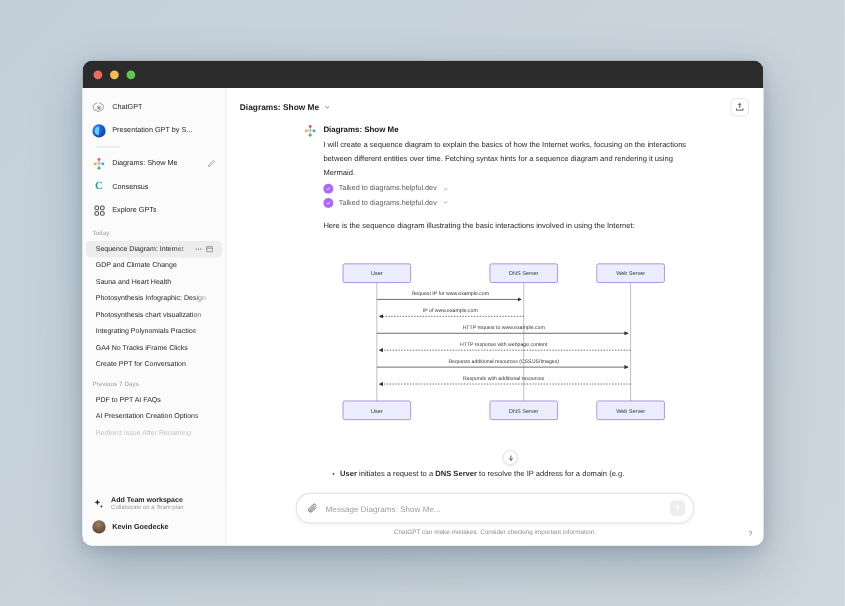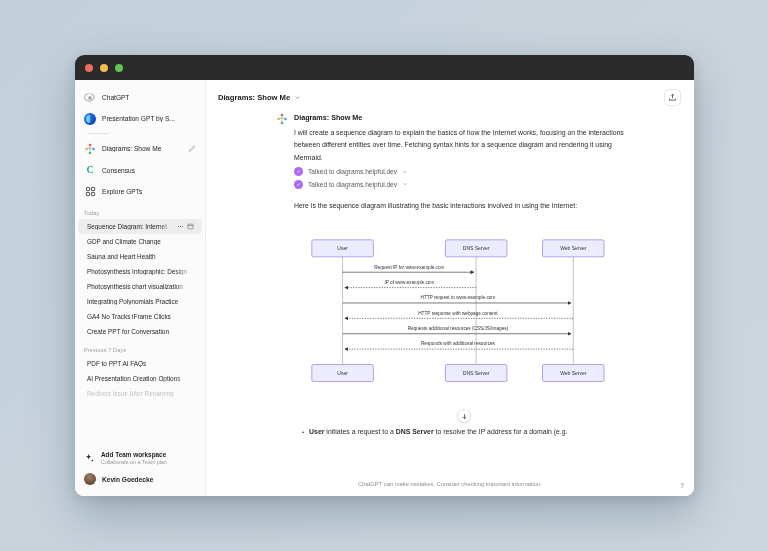--- a/index.html
+++ b/index.html
@@ -640,19 +640,35 @@
           </div>
         </div>
 
         <div class="bullet-line">
           <span class="bullet-dot">•</span>
           <span><b>User</b><span> initiates a request to a </span><b>DNS Server</b><span> to resolve the IP address for a domain (e.g.</span></span>
         </div>
       </div>
 
       <div class="composer-wrap">
+        <div class="composer">
+          <span class="clip">
+            <svg viewBox="0 0 24 24" fill="none" stroke="currentColor" stroke-width="1.9">
+              <path d="M20 10.5l-8.6 8.6a4.5 4.5 0 0 1-6.4-6.4l8.9-8.9a3 3 0 1 1 4.3 4.3l-8.9 8.9a1.5 1.5 0 1 1-2.1-2.1l8.1-8.1"></path>
+            </svg>
+          </span>
+          <input class="composer-input" type="text" placeholder="Message Diagrams: Show Me..." style="">
+          <span class="send-btn">
+            <span>
+              <svg viewBox="0 0 24 24" fill="none" stroke="currentColor" stroke-width="3">
+                <path d="M12 20V5"></path>
+                  <path d="M5 11l7-7 7 7"></path>
+              </svg>
+            </span>
+          </span>
+        </div>
         <div class="disclaimer">ChatGPT can make mistakes. Consider checking important information.</div>
       </div>
 
       <div class="help-btn">?</div>
     </section>
   </div>
 </div>
 
 </body></html>

